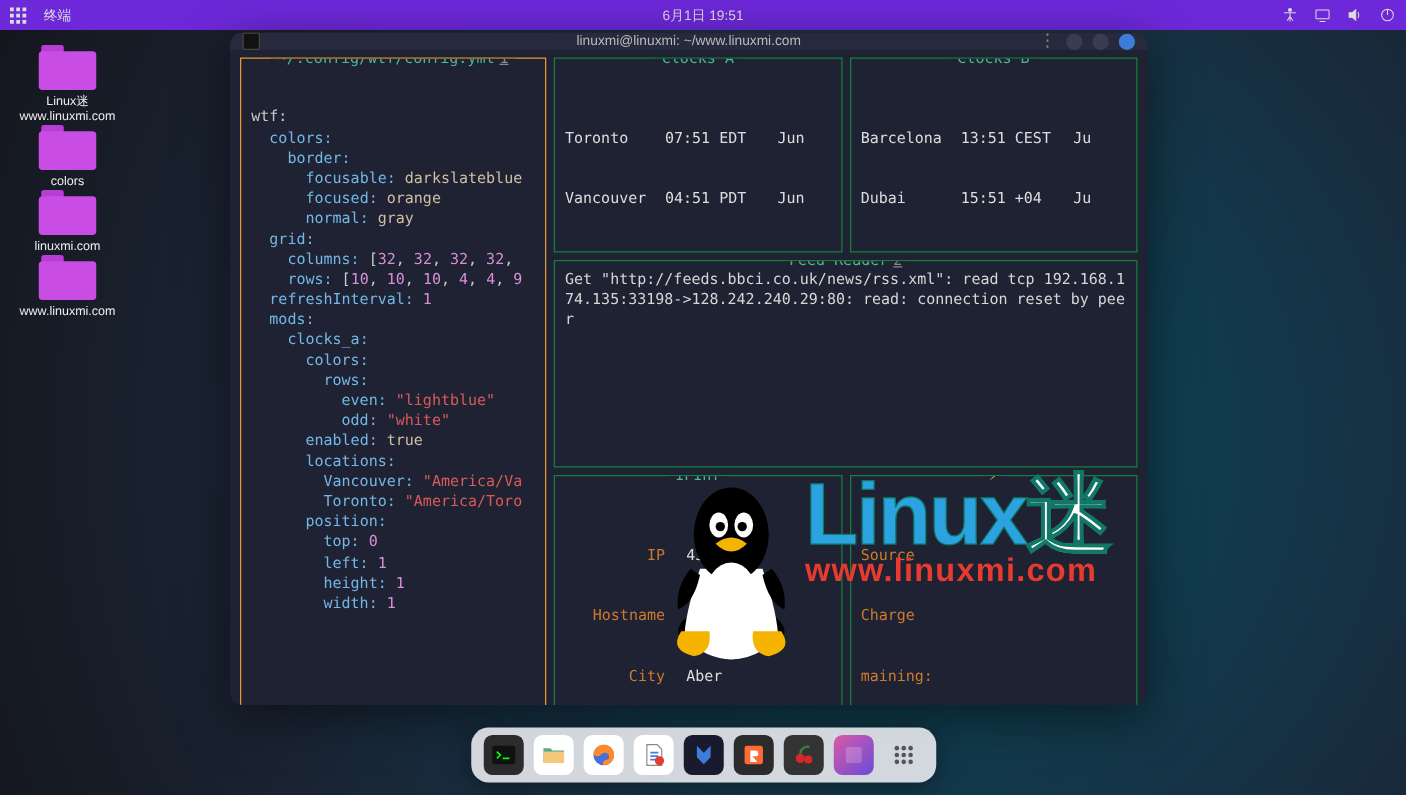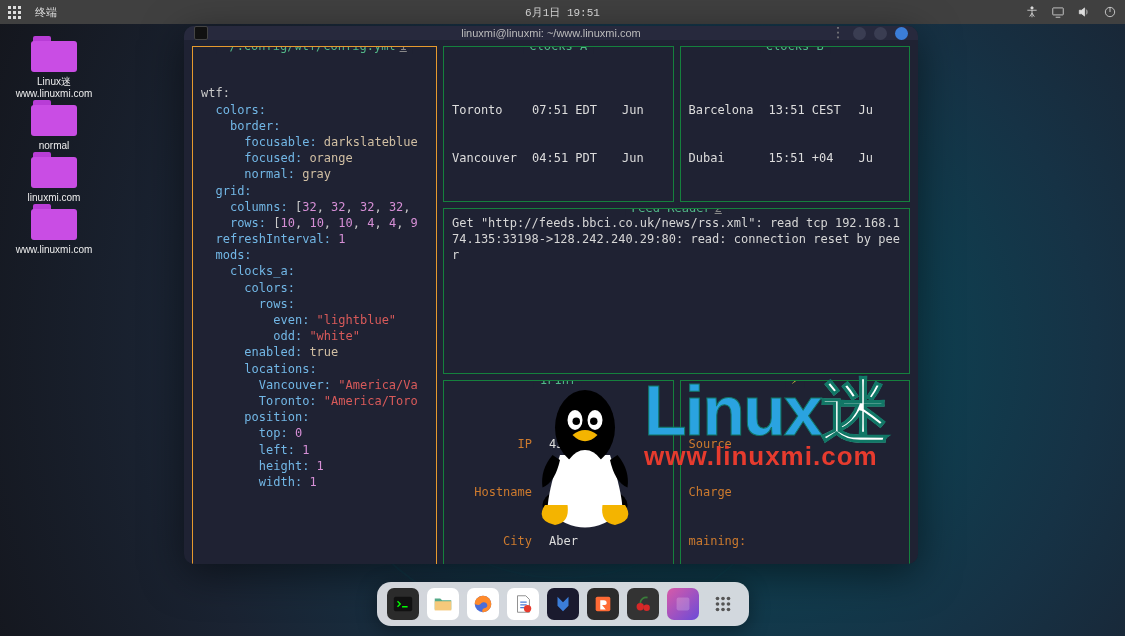--- a/index.html
+++ b/index.html
@@ -18,25 +18,25 @@
   }
   .bg-ring.r1 { width:520px; height:520px; opacity:.25;}
   .bg-ring.r2 { width:420px; height:420px; opacity:.18;}
   .kali-dragon {
     position:absolute; left:200px; top:45px; opacity:.06; color:#bfe; font-size:140px; pointer-events:none;
   }
 
   
   .panel {
     position:absolute; top:0; left:0; right:0; height:24px;
-    background:#404040; display:flex; align-items:center;
+    background:#6d28d9; display:flex; align-items:center;
     padding:0 8px; color:#ddd; font-size:11px;
   }
   .panel .left { display:flex; gap:14px; align-items:center;}
-  .panel .center { position:absolute; left:50%; transform:translateX(-50%);font-family:Liberation Mono, monospace;}
+  .panel .center { position:absolute; left:50%; transform:translateX(-50%);}
   .panel .right { margin-left:auto; display:flex; gap:12px; align-items:center;}
   .panel .dots { display:grid; grid-template-columns:repeat(3,3px); grid-template-rows:repeat(3,3px); gap:2px;}
   .panel .dots i { background:#ddd; width:3px; height:3px; display:block;}
   .panel svg { width:14px; height:14px; fill:none; stroke:#ddd; stroke-width:1.4;}
 
   
   .desktop-icons { position:absolute; top:36px; left:14px; display:flex; flex-direction:column; }
   .dicon { width:80px; text-align:center; color:#eee; font-size:10px; line-height:1.2;}
   .folder-glyph { width:46px; height:36px; margin:0 auto 4px; position:relative;}
   .folder-glyph::before { content:""; position:absolute; top:0; left:2px; width:18px; height:8px; background:#b83dd6; border-radius:2px 2px 0 0;}
@@ -178,21 +178,21 @@
       </svg>
     <svg viewBox="0 0 24 24">
         <circle cx="12" cy="12" r="8"></circle>
         <path d="M12 4v8"></path>
       </svg>
   </div>
 </div>
 
 <div class="desktop-icons">
   <div class="dicon"><div class="folder-glyph"></div><span>Linux迷 www.linuxmi.com</span></div>
-  <div class="dicon"><div class="folder-glyph"></div><span>normal</span></div>
+  <div class="dicon"><div class="folder-glyph"></div><span>colors</span></div>
   <div class="dicon"><div class="folder-glyph"></div><span>linuxmi.com</span></div>
   <div class="dicon"><div class="folder-glyph"></div><span>www.linuxmi.com</span></div>
 </div>
 
 <div class="terminal">
   <div class="titlebar">
     <div class="app-icon"></div>
     <span class="title">linuxmi@linuxmi: ~/www.linuxmi.com</span>
     <div class="winbtns">
       <span class="winbtn menu">⋮</span>

